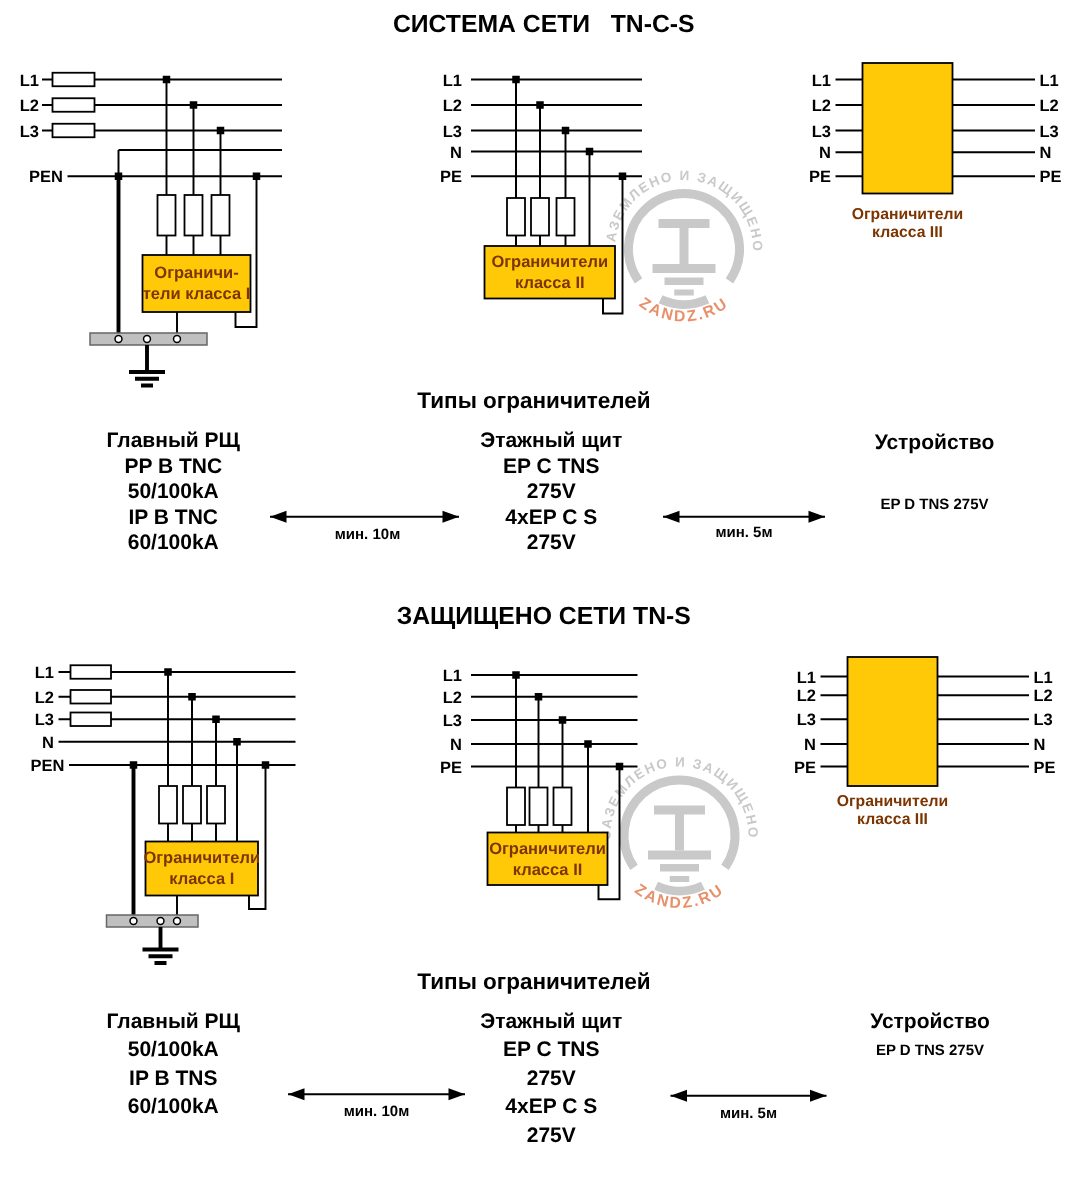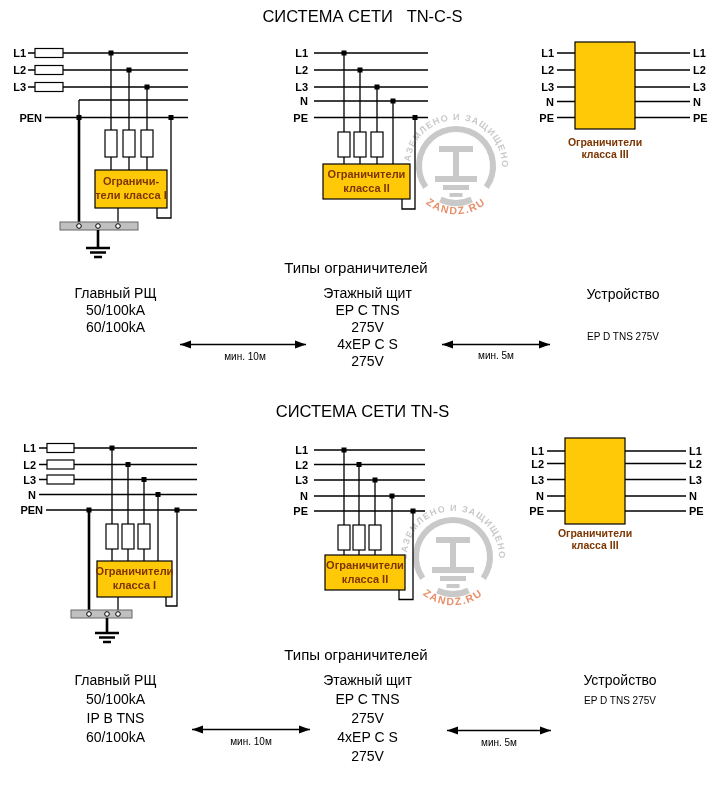--- a/index.html
+++ b/index.html
@@ -15,21 +15,21 @@
   .terminal circle { fill:#fff; stroke:var(--line,#000); stroke-width:1; }
   .gbar { stroke:var(--line,#000); stroke-width:2.6; fill:none; }
   svg text { font-family:"Liberation Sans",sans-serif; font-weight:bold; fill:var(--text,#000); }
   .ll { font-size:11px; }
   .bl { font-size:11px; fill:var(--box-text,#7c3500); }
   .sl { font-size:10.5px; fill:var(--box-text,#7c3500); }
   .wmarc { fill:none; stroke:var(--wm-gray,#c9c9c9); stroke-width:6; }
   .wmground rect { fill:var(--wm-gray,#c9c9c9); }
   .wmtext { font-size:9px; letter-spacing:1.2px; fill:var(--wm-gray,#c9c9c9); }
   .wmbrand { font-size:10.5px; letter-spacing:1.5px; fill:var(--wm-orange,#e8906a); }
-  .t { position:absolute; font-weight:normal; color:var(--text,#000); text-align:center; }
+  .t { position:absolute; font-weight:bold; color:var(--text,#000); text-align:center; }
   .title { font-size:16.5px; white-space:pre; }
   .heading { font-size:15px; }
   .col { font-size:14px; line-height:17px; }
   .colb { line-height:19px; }
   .dist { font-size:10px; }
   .arrow line { stroke:var(--line,#000); stroke-width:1.4; }
   .arrow polygon { fill:var(--line,#000); }
   .col span { display:block; }
 </style>
 </head>
@@ -157,21 +157,23 @@
     <text class="ll" x="163" y="22">L1</text>
     <text class="ll" x="163" y="39">L2</text>
     <text class="ll" x="163" y="56">L3</text>
     <text class="ll" x="163" y="70.5">N</text>
     <text class="ll" x="163" y="86.5">PE</text>
   </svg>
 
   <div class="t heading" style="left:246px;top:259px;width:220px">Типы ограничителей</div>
   <div class="t col" style="left:28px;top:285px;width:175px">
     <span>Главный РЩ</span>
+    <span>PP B TNC</span>
     <span>50/100kA</span>
+    <span>IP B TNC</span>
     <span>60/100kA</span>
   </div>
   <div class="t col" style="left:285px;top:285px;width:165px">
     <span>Этажный щит</span>
     <span>EP C TNS</span>
     <span>275V</span>
     <span>4xEP C S</span>
     <span>275V</span>
   </div>
   <div class="t col" style="left:538px;top:286px;width:170px">Устройство</div>
@@ -184,21 +186,21 @@
   </svg>
   <div class="t dist" style="left:185px;top:351px;width:120px">мин. 10м</div>
 
   <svg class="arrow" style="left:438px;top:338px" width="116" height="13">
     <line x1="4" y1="6.5" x2="112" y2="6.5"></line>
     <polygon points="4,6.5 15,2.5 15,10.5"></polygon>
       <polygon points="112,6.5 101,2.5 101,10.5"></polygon>
   </svg>
   <div class="t dist" style="left:437px;top:350px;width:118px">мин. 5м</div>
 
-  <div class="t title" style="left:240px;top:402px;width:245px">СИСТЕМА СЕТИ TN-S</div>
+  <div class="t title" style="left:240px;top:402px;width:245px">ЗАЩИЩЕНО СЕТИ TN-S</div>
 
   <svg class="diag" style="left:0;top:435px" width="210" height="225">
     <g class="wire">
       <path d="M39,13 H197 M39,29.5 H197 M39,44.5 H197 M39,59.5 H197 M46,75 H197"></path>
       <path d="M112,13 V126 M128,29.5 V126 M144,44.5 V126 M158,59.5 V126"></path>
       <path d="M118,162 V175"></path>
       <path d="M166,162 V171 H177 V75"></path>
     </g>
     <path class="wire thick" d="M89,75 V175"></path>
     <g class="fusebox">

